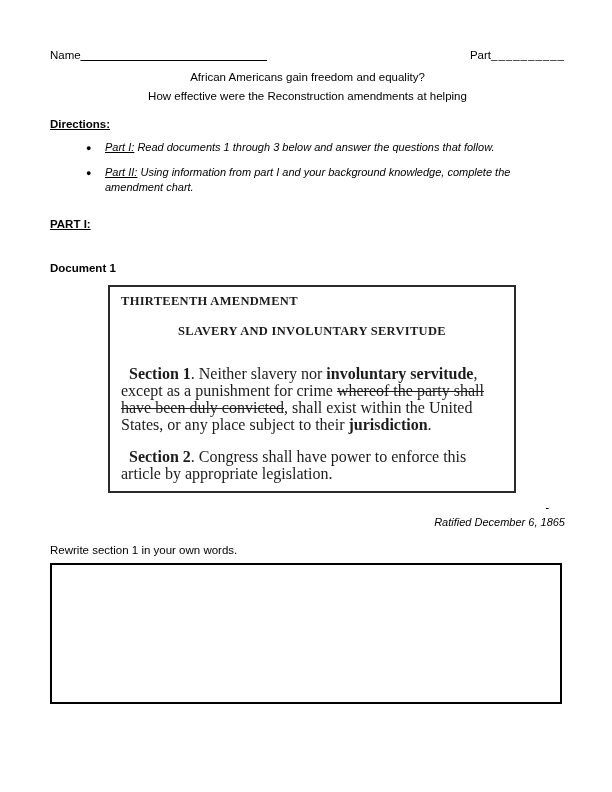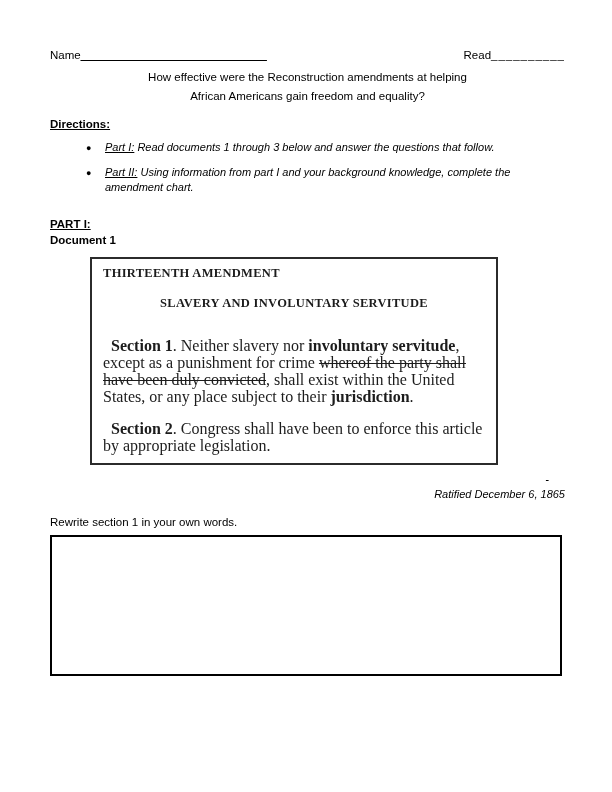--- a/index.html
+++ b/index.html
@@ -58,26 +58,26 @@
     font-size: 9px; font-style: normal;
   }
   .part-label { text-decoration: underline; }
 
   .part1-head {
     margin-top: 23px;
     font-size: 11.5px;
     font-weight: bold;
     text-decoration: underline;
   }
-  .doc1-label { margin-top: 4px; font-size: 11.5px; font-weight: bold; }
+  .doc1-label { margin-top: 32px; font-size: 11.5px; font-weight: bold; }
 
   
   .amendment-box {
     margin-top: 11px;
-    margin-left: 40px;
+    margin-left: 58px;
     width: 408px;
     height: 208px;
     border: 2px solid #2b2b2b;
     padding: 7px 11px;
     font-family: "Liberation Serif", serif;
     color: #1c1c1c;
   }
   .amd-title { font-size: 12.5px; font-weight: bold; letter-spacing: 0.3px; }
   .amd-subtitle { margin-top: 15px; text-align: center; font-size: 12.5px; font-weight: bold; letter-spacing: 0.3px; }
   .amd-para { margin-top: 26px; font-size: 16px; line-height: 17px; text-indent: 8px; }
@@ -109,28 +109,28 @@
 </head>
 <body>
 
 <div class="page">
 
   <div class="hdr-row">
     <div>
       <span>Name</span><span class="blank-underlined">___________________________</span>
     </div>
     <div>
-      <span>Read</span><span class="blank-plain">__________</span>
+      <span>Part</span><span class="blank-plain">__________</span>
     </div>
   </div>
 
 
   <div class="essential-q">
+    <div>African Americans gain freedom and equality?</div>
     <div>How effective were the Reconstruction amendments at helping</div>
-    <div>African Americans gain freedom and equality?</div>
   </div>
 
   <div class="directions-head">Directions:</div>
   <ul class="directions">
     <li>
       <span class="bullet-dot">●</span>
       <span class="part-label">Part I:</span><span> Read documents 1 through 3 below and answer the questions that follow.</span>
     </li>
     <li>
       <span class="bullet-dot">●</span>
@@ -141,21 +141,21 @@
   <div class="part1-head">PART I:</div>
   <div class="doc1-label">Document 1</div>
 
   <div class="amendment-box">
     <div class="amd-title">THIRTEENTH AMENDMENT</div>
     <div class="amd-subtitle">SLAVERY AND INVOLUNTARY SERVITUDE</div>
     <p class="amd-para">
       <b>Section 1</b><span>. Neither slavery nor </span><b>involuntary servitude</b><span>, except as a punishment for crime </span><s>whereof the party shall have been duly convicted</s><span>, shall exist within the United States, or any place subject to their </span><b>jurisdiction</b><span>.</span>
     </p>
     <p class="amd-para second">
-      <b>Section 2</b><span>. Congress shall have been to enforce this article by appropriate legislation.</span>
+      <b>Section 2</b><span>. Congress shall have power to enforce this article by appropriate legislation.</span>
     </p>
   </div>
 
   <div class="attribution">
     <div class="attr-line1">
       <span class="attr-dash">-</span>
     </div>
     <div>Ratified December 6, 1865</div>
   </div>
 

